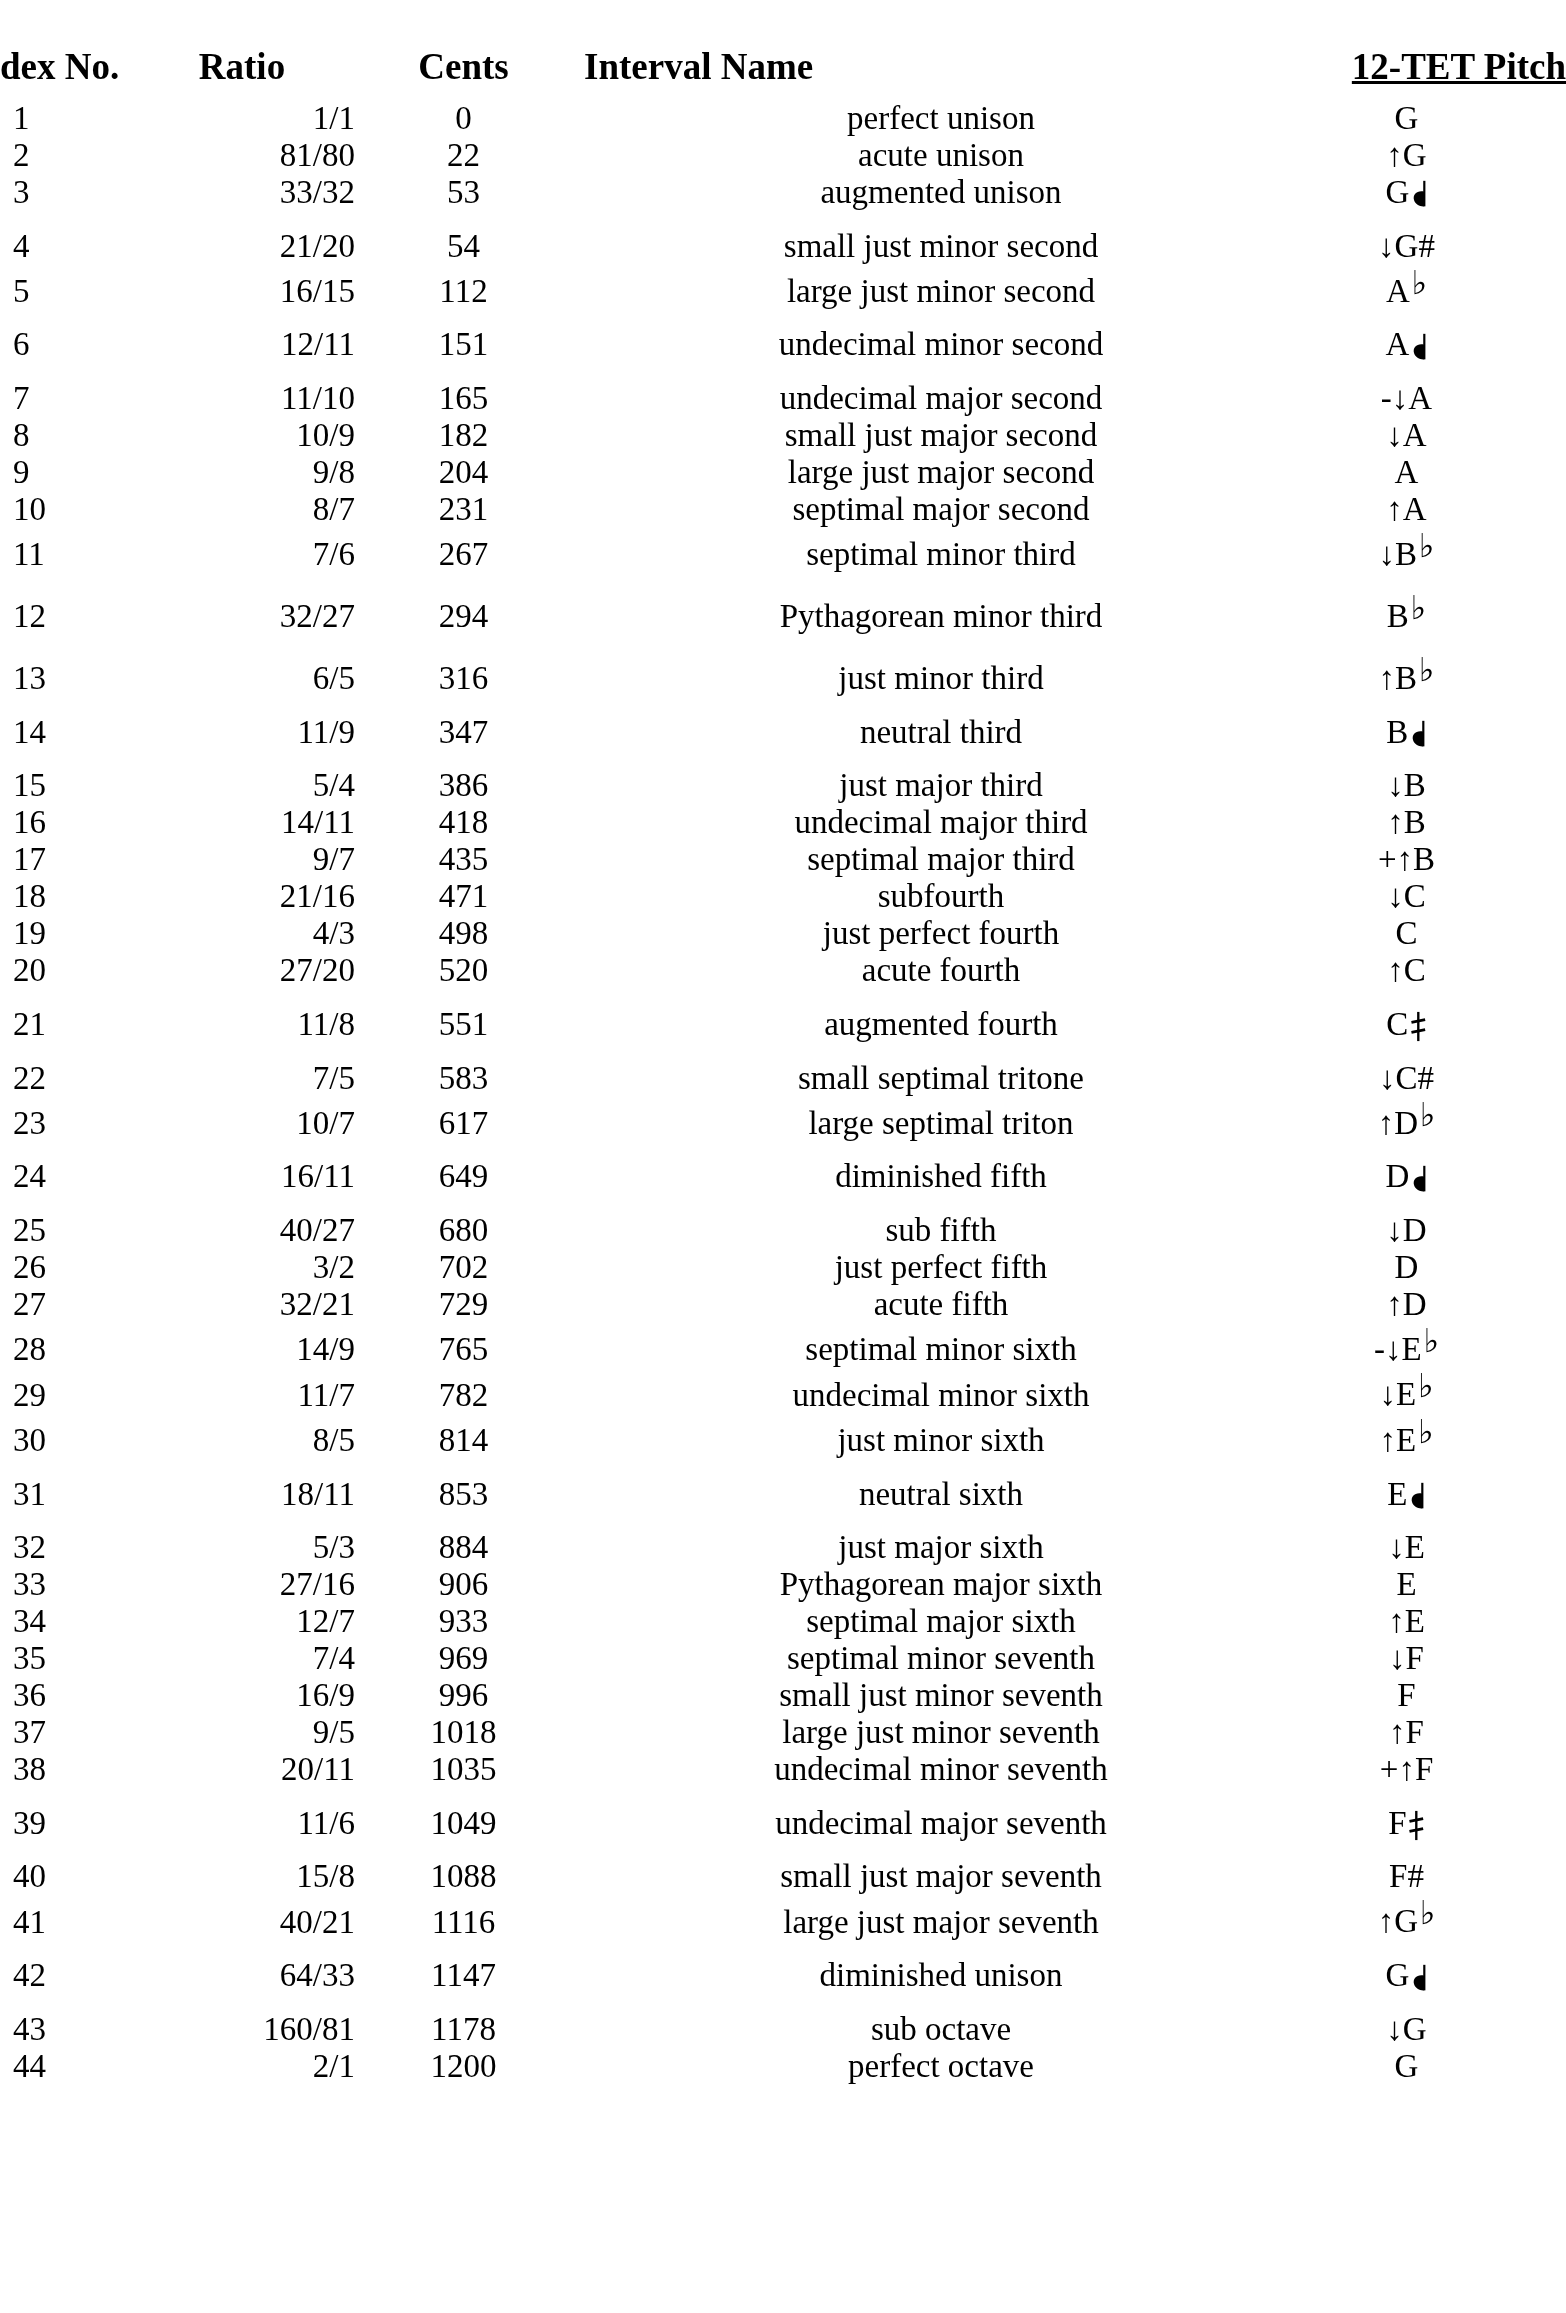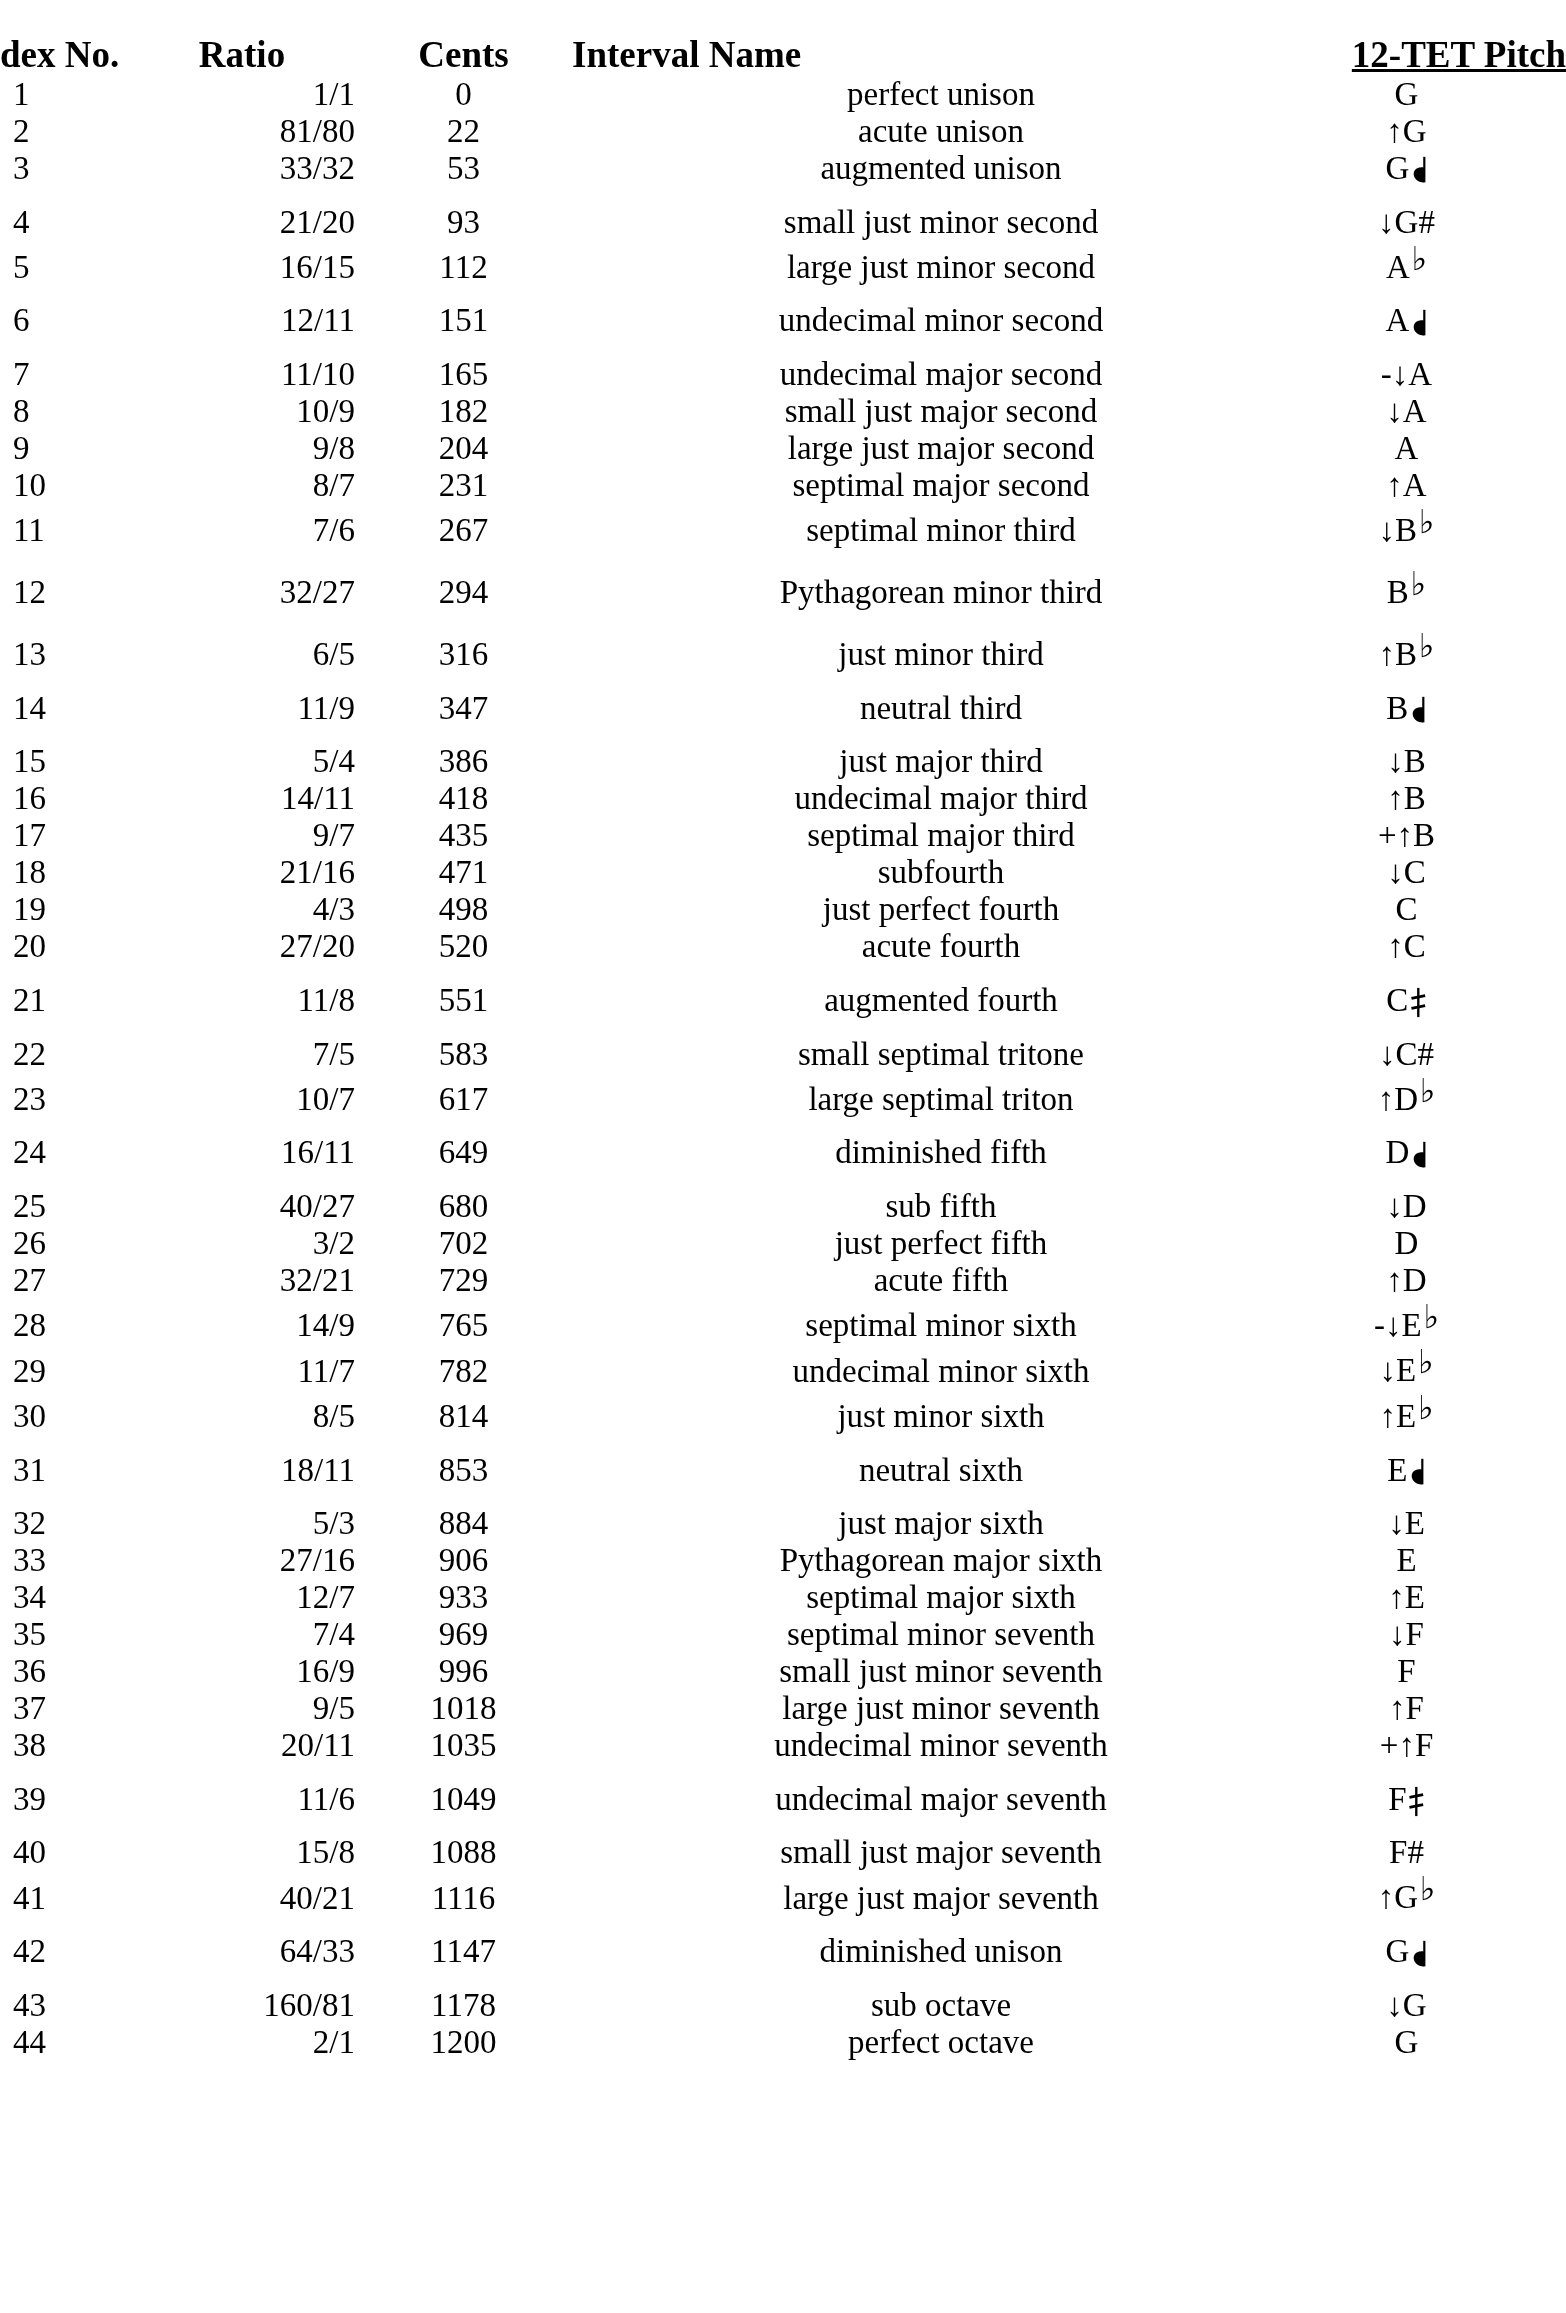--- a/index.html
+++ b/index.html
@@ -26,21 +26,21 @@
   }
   table.tuning col.c-index { width: 129px; }
   table.tuning col.c-ratio { width: 226px; }
   table.tuning col.c-cents { width: 217px; }
   table.tuning col.c-name  { width: 738px; }
   table.tuning col.c-pitch { width: 256px; }
 
   thead th {
     font-weight: bold;
     font-size: 37px;
-    padding: 0;
+    padding: 12px;
     height: 76px;
     vertical-align: bottom;
     white-space: nowrap;
   }
   th.h-index { text-align: left;  padding-left: 0px; }
   th.h-ratio { text-align: center; }
   th.h-cents { text-align: center; }
   th.h-name  { text-align: left; }
   th.h-pitch { text-align: right; padding-right: 0px; text-decoration: underline; }
 
@@ -119,21 +119,21 @@
           <td class="d-cents">53</td>
           <td class="d-name">augmented unison</td>
           <td class="d-pitch"><span class="pitch-wrap"><span>G</span><span class="half-acc"><svg viewBox="0 0 18 34" width="16.6" height="31">
                   <path d="M14.5 2 L14.5 30" stroke="#000" stroke-width="2.4" fill="none"></path>
                   <path d="M14.5 14 C7 12 1.5 17 3.2 23 C4.6 28 10 30.5 14.5 30 Z" fill="#000"></path>
                 </svg></span></span></td>
         </tr>
         <tr class="gap-md">
           <td class="d-index">4</td>
           <td class="d-ratio">21/20</td>
-          <td class="d-cents">93</td>
+          <td class="d-cents">54</td>
           <td class="d-name">small just minor second</td>
           <td class="d-pitch"><span class="pitch-wrap"><span class="pre-arrow">↓</span><span>G#</span></span></td>
         </tr>
         <tr class="gap-sm">
           <td class="d-index">5</td>
           <td class="d-ratio">16/15</td>
           <td class="d-cents">112</td>
           <td class="d-name">large just minor second</td>
           <td class="d-pitch"><span class="pitch-wrap"><span>A</span><span class="acc-flat">♭</span></span></td>
         </tr>

